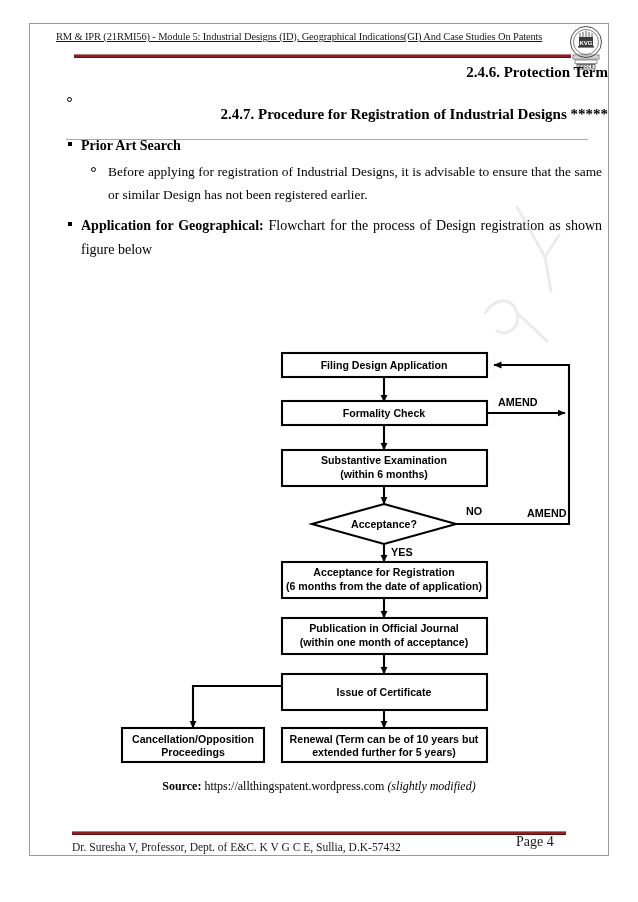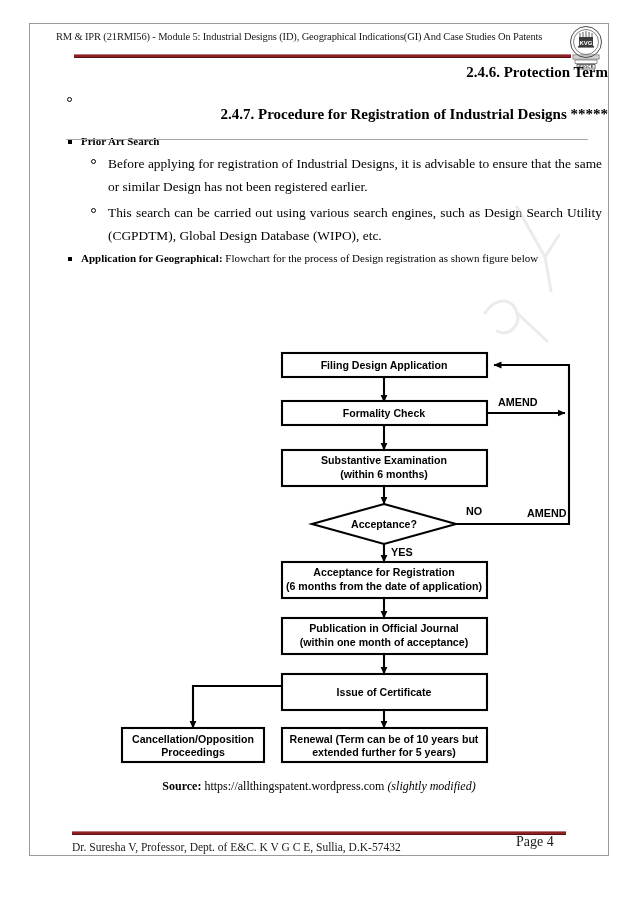--- a/index.html
+++ b/index.html
@@ -39,20 +39,21 @@
   .header-title {
     position: absolute;
     left: 26px;
     top: 7px;
     width: 510px;
     font-size: 10.5px;
     font-family: "Liberation Serif", serif;
     letter-spacing: -0.15px;
     color: #1a1a1a;
     white-space: nowrap;
+    text-decoration: underline;
   }
   .header-rule {
     position: absolute;
     left: 44px;
     top: 30px;
     width: 497px;
     height: 4px;
     background: #8d2024;
     border-top: 1px solid #b9797c;
     border-bottom: 1px solid #5e1013;
@@ -100,23 +101,24 @@
     border: 1px solid #000;
     border-radius: 50%;
     box-sizing: border-box;
   }
   .lvl1-txt { display: block; text-align: justify; }
 
   .lvl-sq {
     position: relative;
     padding-left: 51px;
     margin-bottom: 2px;
-    font-size: 11px;
+    font-size: 14px;
     line-height: 1.72;
     font-weight: bold;
+    margin-top: 8px;
   }
   .lvl-sq .bullet-square {
     position: absolute;
     left: 38px;
     top: 8px;
     width: 4px;
     height: 4px;
     background: #000;
   }
 
@@ -263,24 +265,20 @@
   <div class="lvl-sq">
     <span class="bullet-square"></span>
     <span>Prior Art Search</span>
   </div>
 
   <div class="lvl2">
     <span class="bullet-circle"></span>
     <span class="lvl1-txt just just-w2">Before applying for registration of Industrial Designs, it is advisable to ensure that the same or similar Design has not been registered earlier.</span>
   </div>
 
-  <div class="lvl2">
-    <span class="bullet-circle"></span>
-    <span class="lvl1-txt just just-w2">This search can be carried out using various search engines, such as Design Search Utility (CGPDTM), Global Design Database (WIPO), etc.</span>
-  </div>
 
   <div class="lvl-sq">
     <span class="bullet-square"></span>
     <span class="just" style="display:block; width:521px;">
       <span>Application for Geographical:</span><span class="nb">  Flowchart for the process of Design registration as shown figure below</span>
     </span>
   </div>
 
 </div>
 

